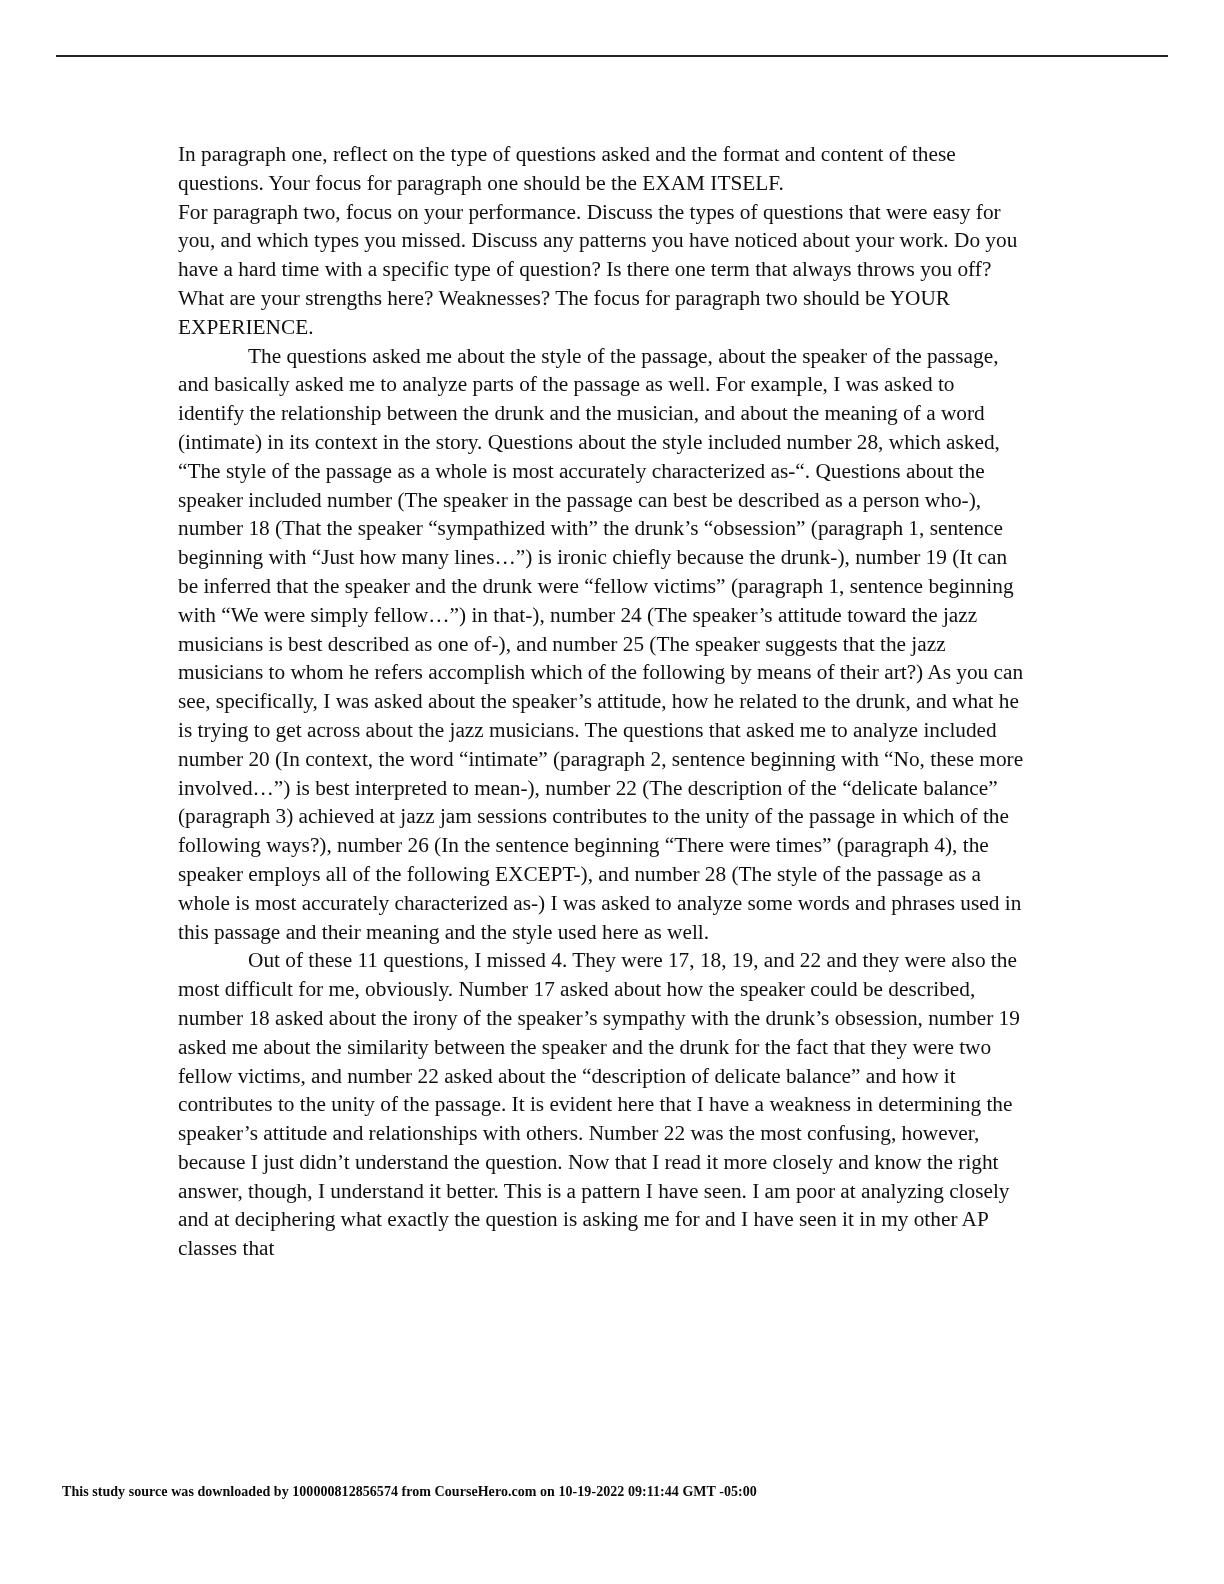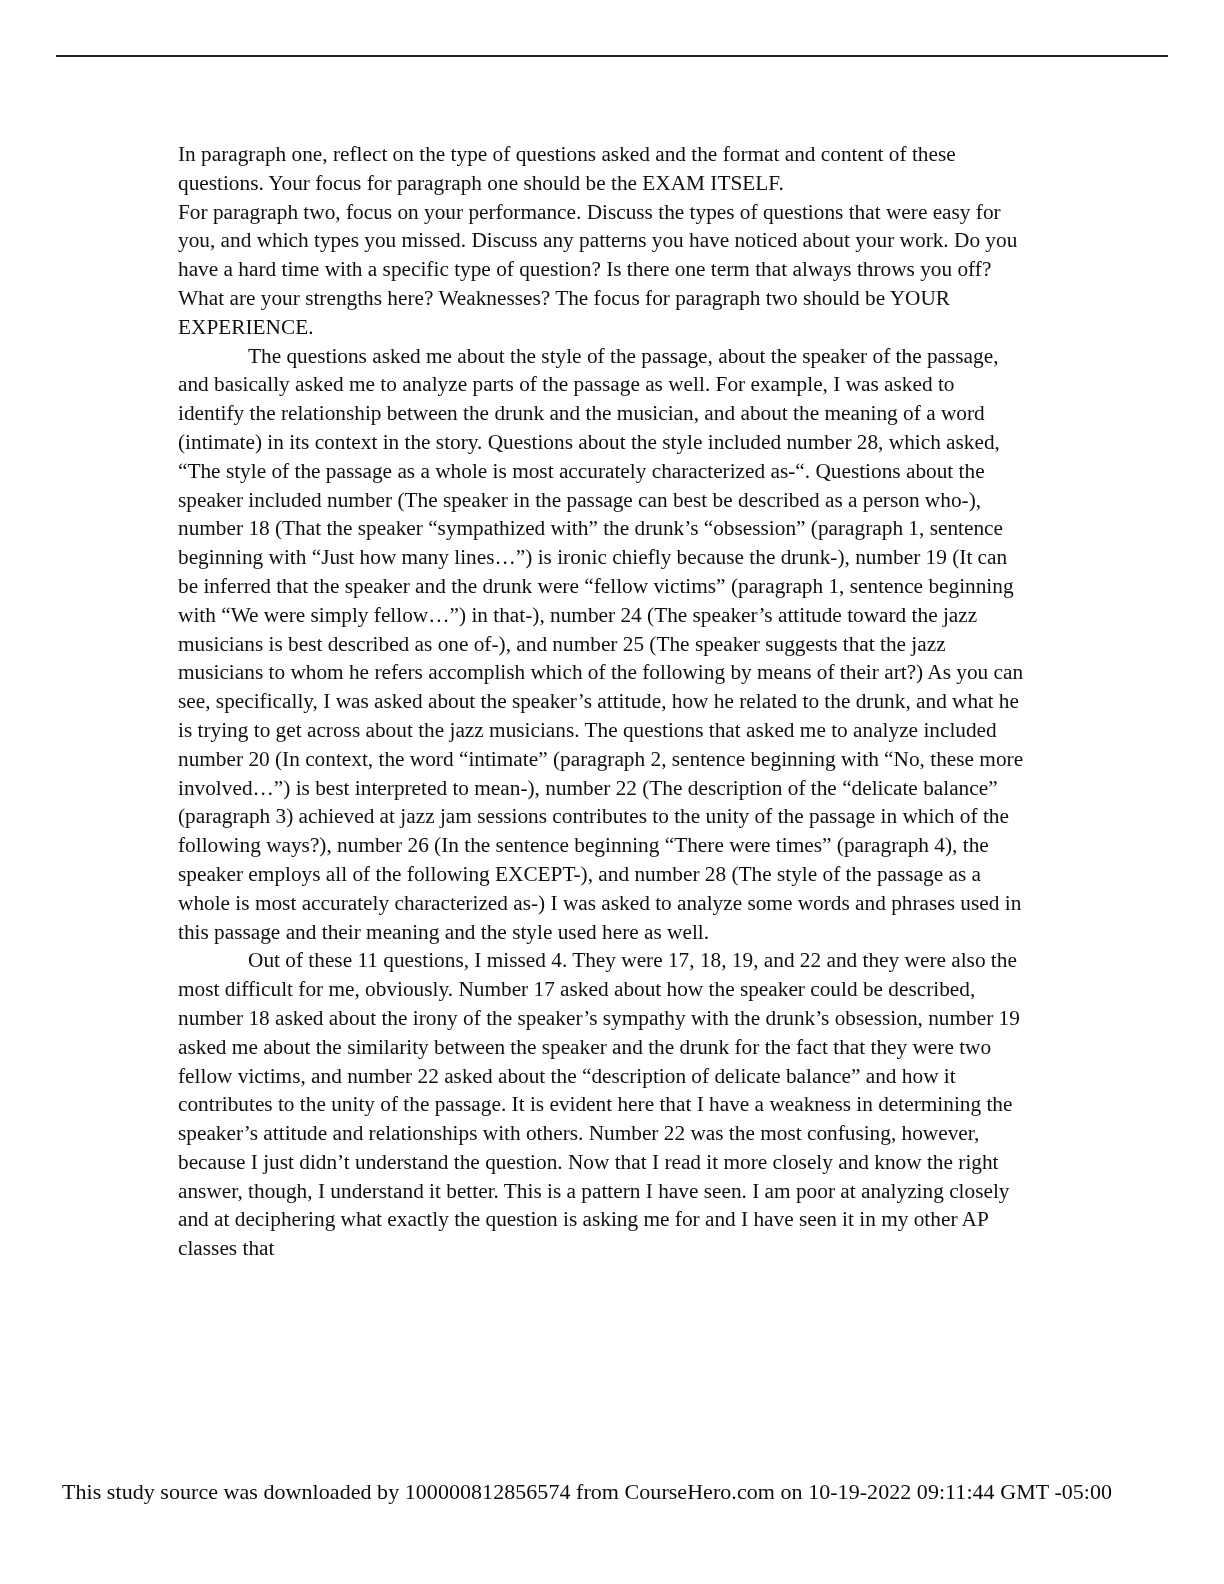--- a/index.html
+++ b/index.html
@@ -61,25 +61,26 @@
 
   .indent {
     text-indent: 70px;
   }
 
   
   .footer-note {
     position: absolute;
     left: 62px;
     top: 1482px;
-    font-size: 22px;
+    font-size: 14px;
     line-height: 20px;
     color: #0a0a0a;
     white-space: nowrap;
     letter-spacing: 0.05px;
+    font-weight: bold;
   }
 
   .footer-url {
     position: absolute;
     left: 62px;
     top: 1543px;
     font-size: 16.5px;
     line-height: 20px;
     color: #0a0a0a;
     white-space: nowrap;

